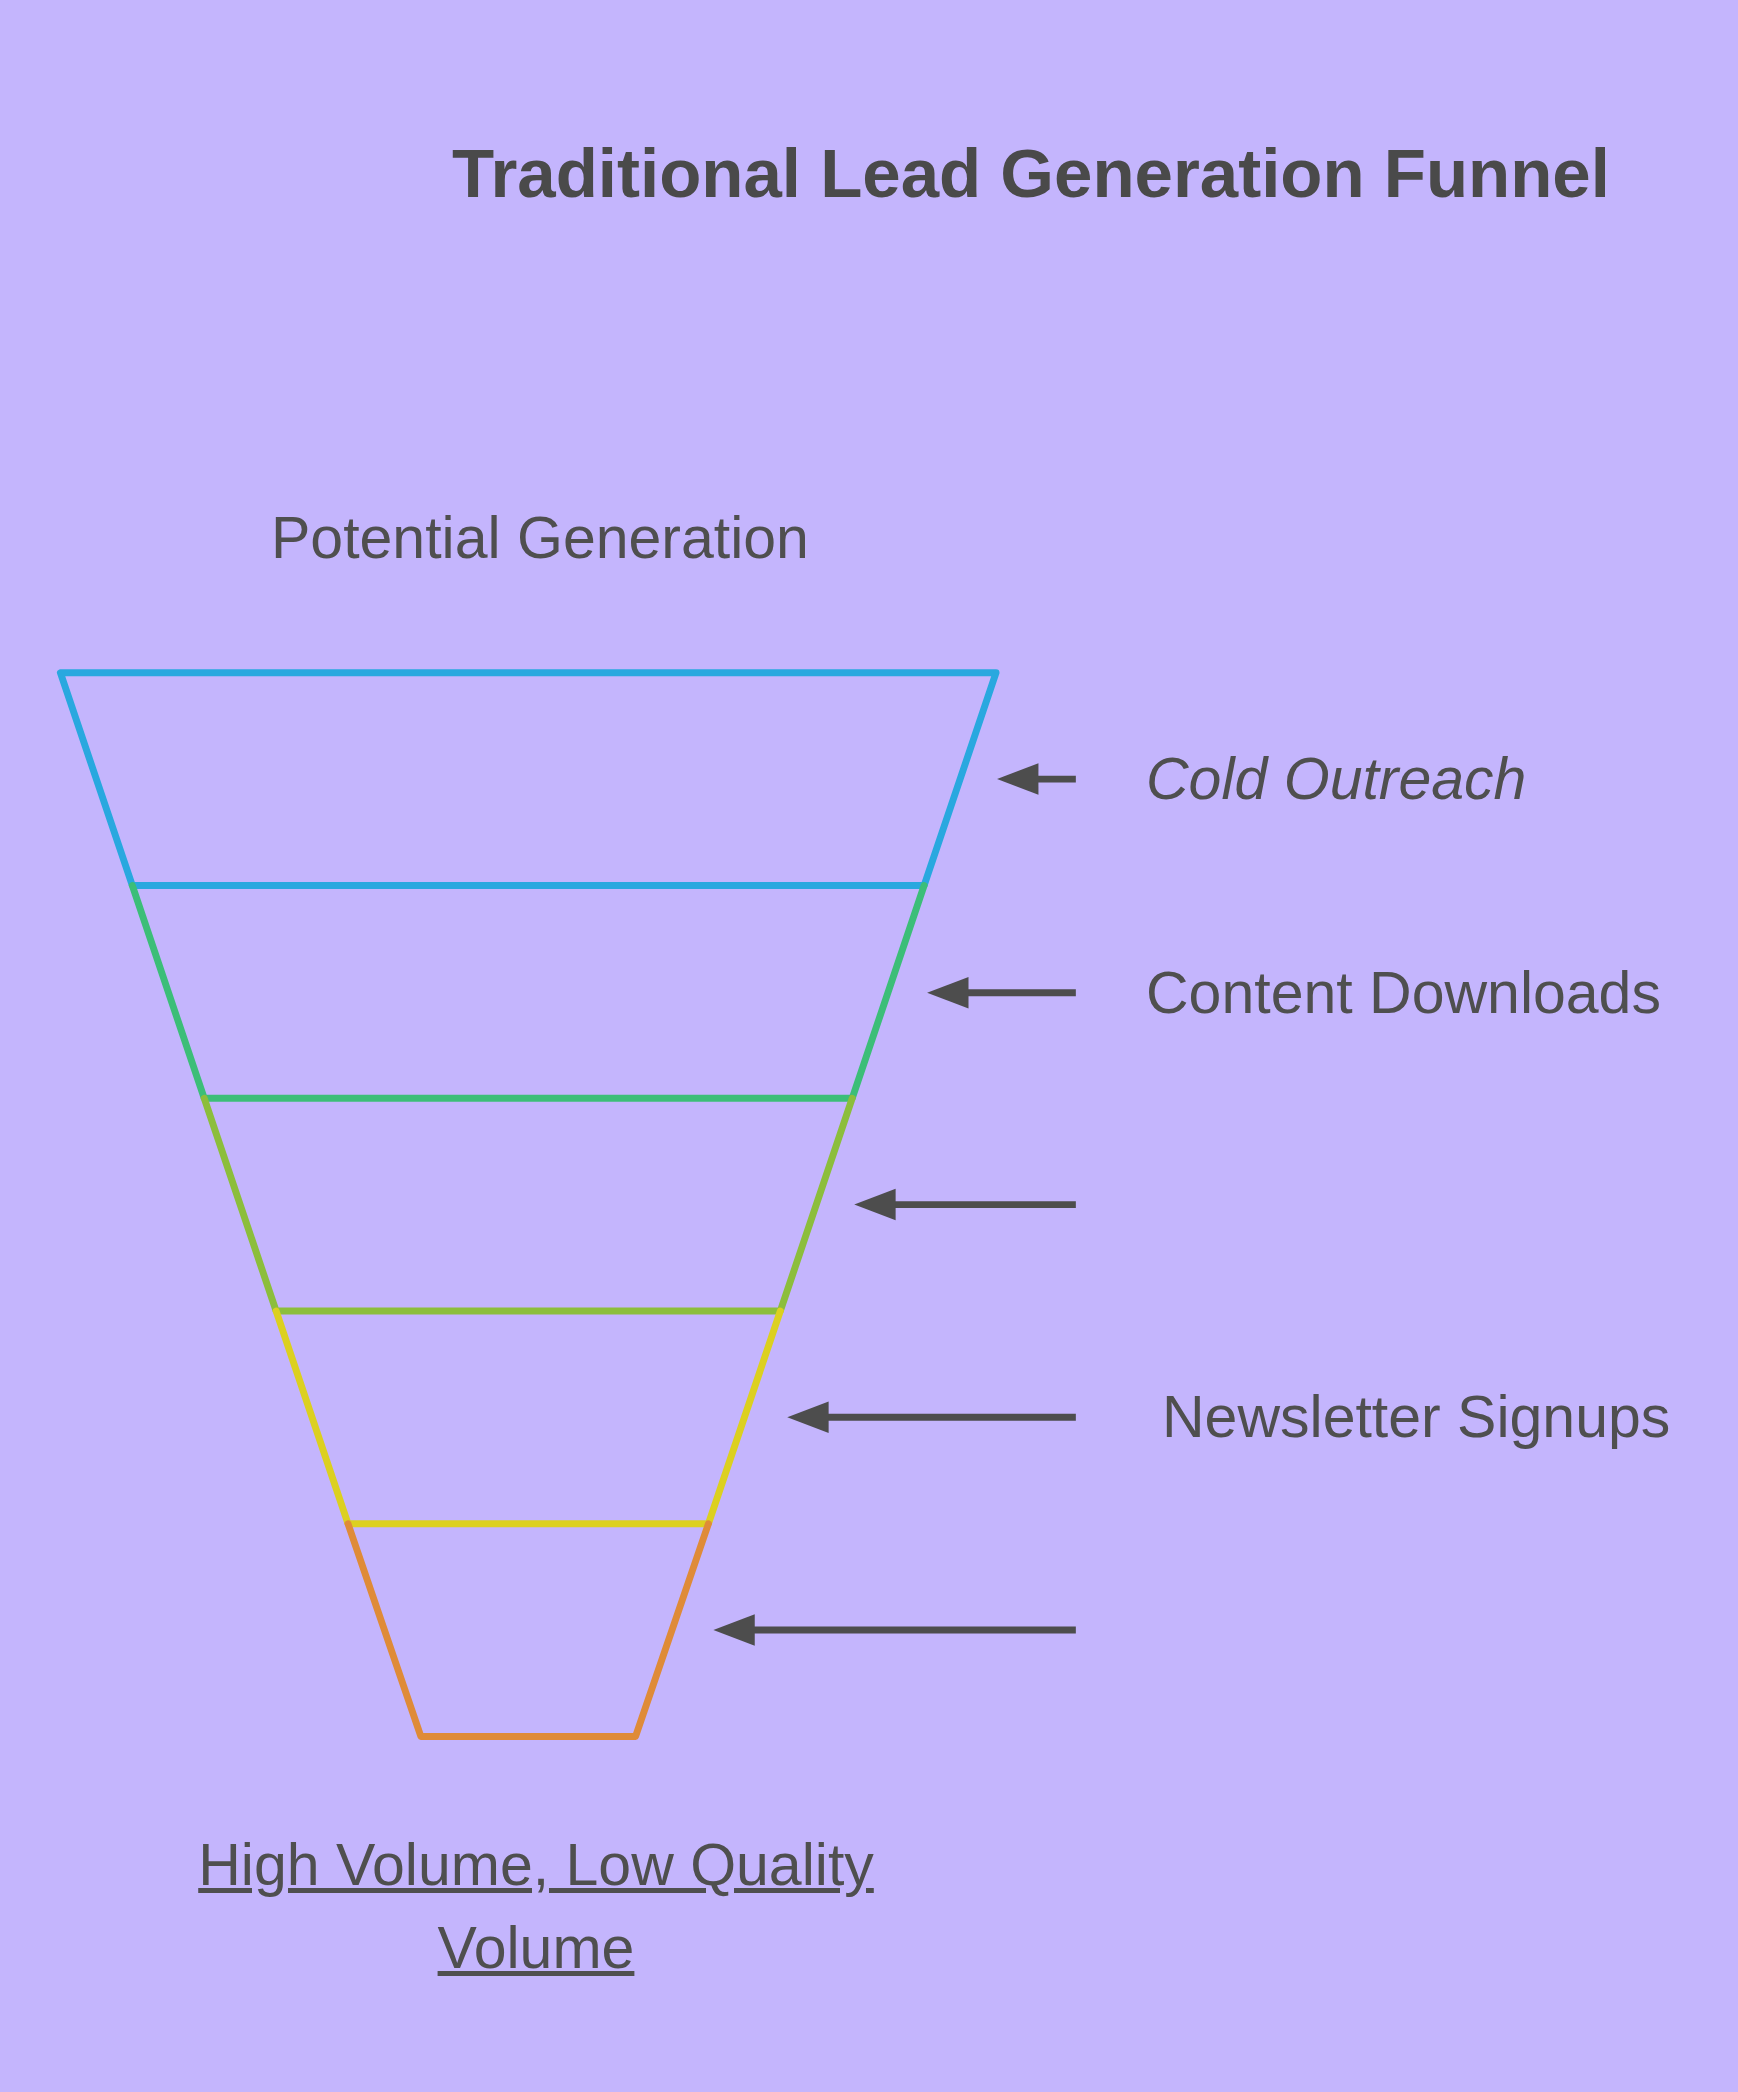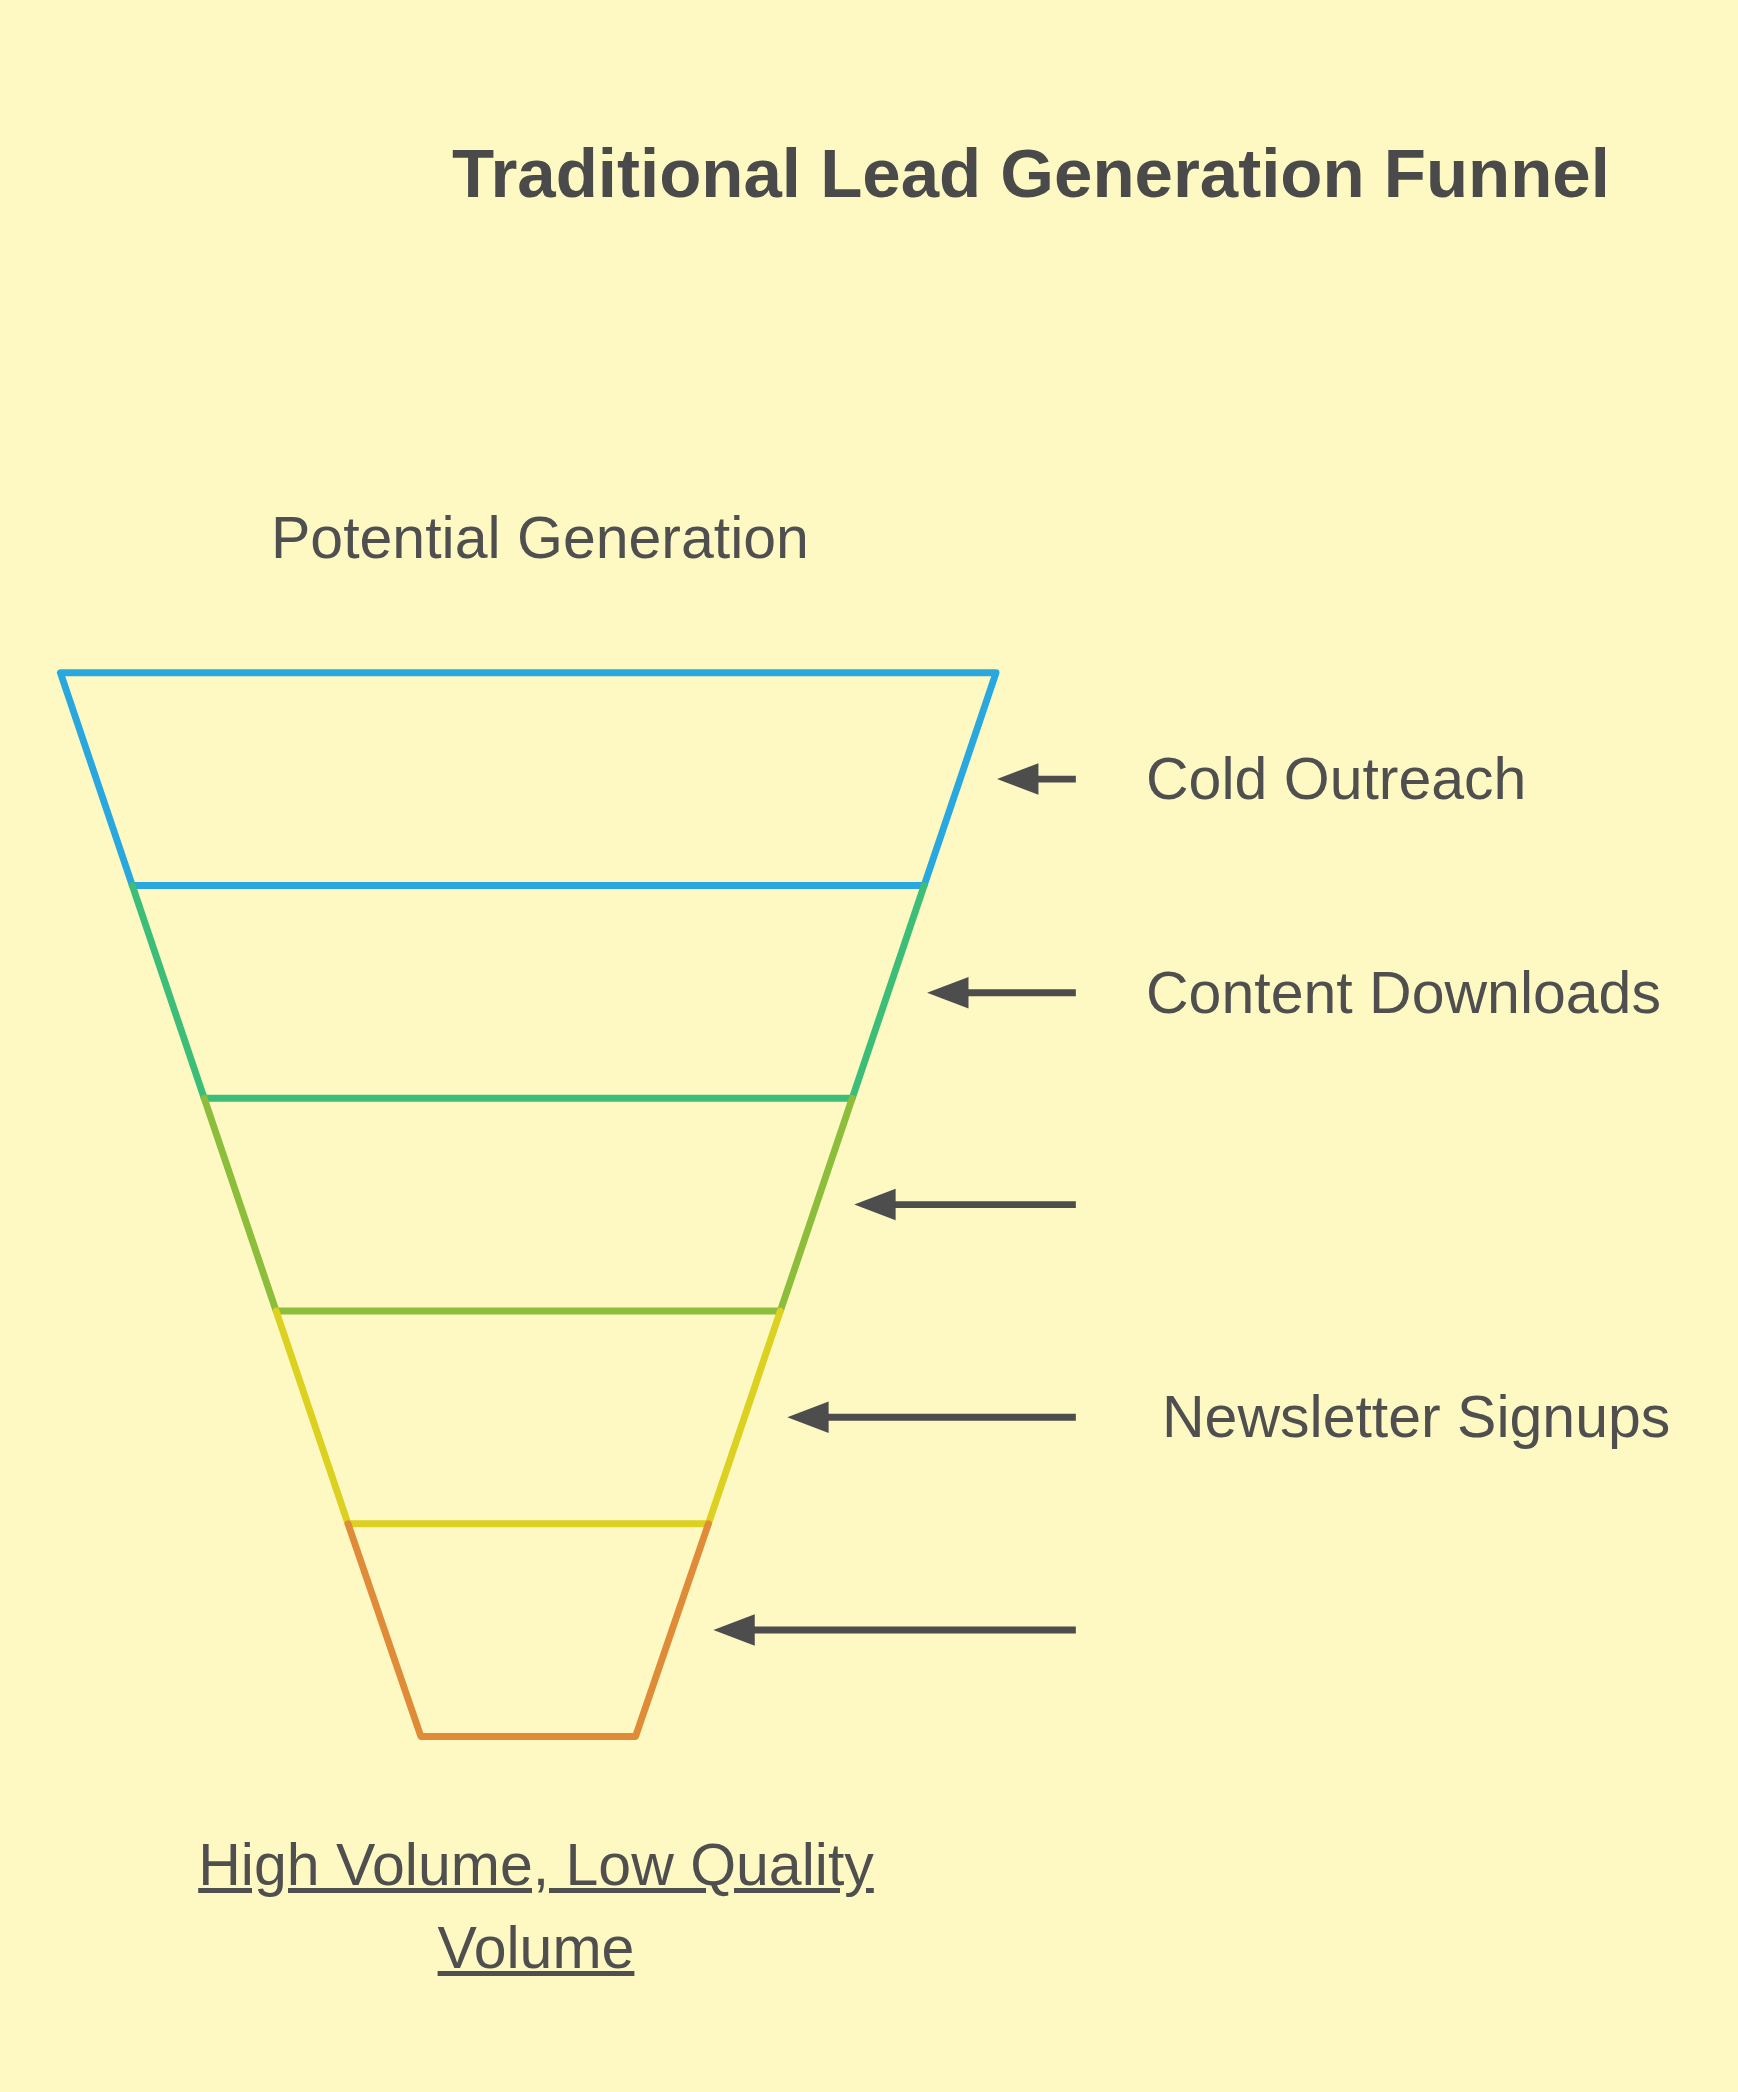--- a/index.html
+++ b/index.html
@@ -4,21 +4,21 @@
 <style>
   html, body {
     margin: 0;
     padding: 0;
     background: #FFFFFF;
   }
   #canvas {
     position: relative;
     width: 1739px;
     height: 2092px;
-    background: #fef9c3;
+    background: #c4b5fd;
     overflow: hidden;
     font-family: "Liberation Sans", sans-serif;
   }
   #funnel-svg {
     position: absolute;
     left: 0;
     top: 0;
     width: 1739px;
     height: 2092px;
   }
@@ -45,21 +45,21 @@
   }
   .stage-label {
     position: absolute;
     left: 1146px;
     height: 75px;
     line-height: 75px;
     font-size: 59px;
     color: #4F4F4F;
     white-space: nowrap;
   }
-  .stage-label.s1 { top: 742px; }
+  .stage-label.s1 { top: 742px; font-style: italic; }
   .stage-label.s2 { top: 956px; }
   .stage-label.s3 { top: 1167px; }
   .stage-label.s4 { top: 1380px; margin-left: 16px; }
   .stage-label.s5 { top: 1593px; }
   .bottom-label {
     position: absolute;
     left: 142px;
     top: 1824px;
     width: 788px;
     text-align: center;

